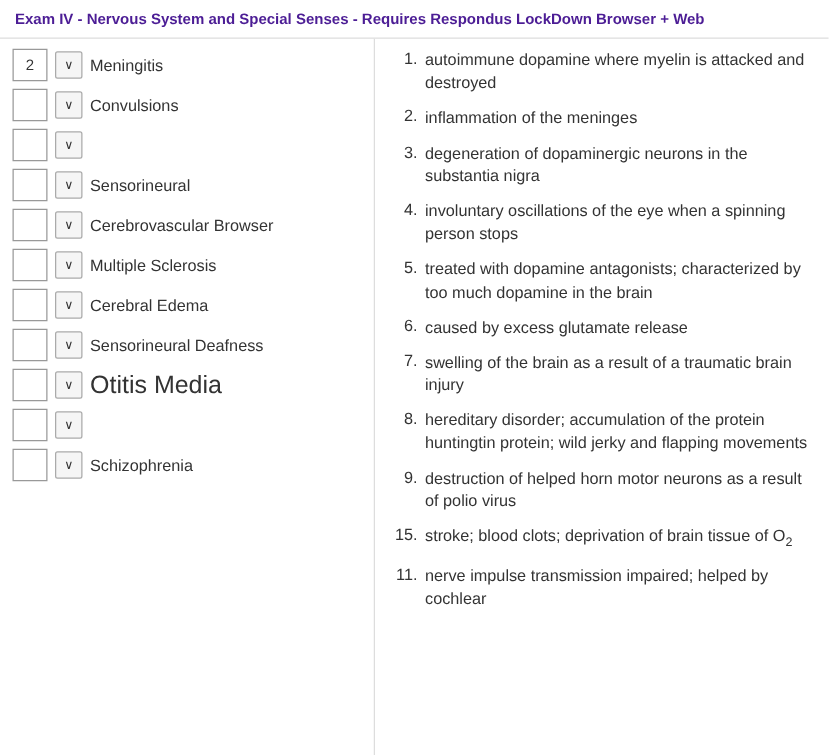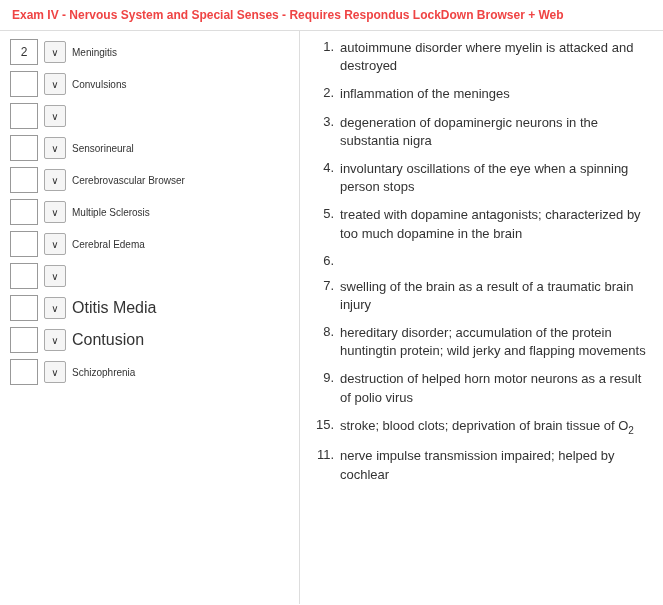--- a/index.html
+++ b/index.html
@@ -11,21 +11,21 @@
       width: 663px;
       min-height: 605px;
       overflow: hidden;
     }
     .header {
       background: #fff;
       padding: 8px 12px;
       border-bottom: 1px solid #ddd;
       font-size: 12px;
       font-weight: bold;
-      color: #ef4444;
+      color: #4c1d95;
       white-space: nowrap;
       overflow: hidden;
       text-overflow: ellipsis;
     }
     .main-content {
       display: flex;
       flex-direction: row;
       height: calc(605px - 32px);
     }
     .left-panel {
@@ -67,26 +67,26 @@
       background: #f5f5f5;
       display: flex;
       align-items: center;
       justify-content: center;
       cursor: pointer;
       font-size: 10px;
       flex-shrink: 0;
       border-radius: 2px;
     }
     .drag-item .term-label {
-      font-size: 10px;
+      font-size: 13px;
       color: #333;
       flex: 1;
     }
     .drag-item.highlighted .term-label {
-      font-size: 16px;
+      font-size: 20px;
       font-weight: 500;
     }
     .right-item {
       display: flex;
       align-items: flex-start;
       margin-bottom: 10px;
       gap: 6px;
     }
     .right-item .num {
       font-size: 13px;
@@ -144,61 +144,62 @@
         <span class="term-label">Multiple Sclerosis</span>
       </div>
       <div class="drag-item">
         <div class="number-box"></div>
         <div class="chevron-btn">∨</div>
         <span class="term-label">Cerebral Edema</span>
       </div>
       <div class="drag-item">
         <div class="number-box"></div>
         <div class="chevron-btn">∨</div>
+        <span class="term-label">Sensorineural Deafness</span>
       </div>
       <div class="drag-item highlighted">
         <div class="number-box"></div>
         <div class="chevron-btn">∨</div>
         <span class="term-label">Otitis Media</span>
       </div>
       <div class="drag-item highlighted">
         <div class="number-box"></div>
         <div class="chevron-btn">∨</div>
-        <span class="term-label">Contusion</span>
       </div>
       <div class="drag-item">
         <div class="number-box"></div>
         <div class="chevron-btn">∨</div>
         <span class="term-label">Schizophrenia</span>
       </div>
     </div>
   <div class="right-panel">
 
   <div class="right-item">
         <span class="num">1.</span>
-        <span class="desc">autoimmune disorder where myelin is attacked and destroyed</span>
+        <span class="desc">autoimmune dopamine where myelin is attacked and destroyed</span>
       </div>
       <div class="right-item">
         <span class="num">2.</span>
         <span class="desc">inflammation of the meninges</span>
       </div>
       <div class="right-item">
         <span class="num">3.</span>
         <span class="desc">degeneration of dopaminergic neurons in the substantia nigra</span>
       </div>
       <div class="right-item">
         <span class="num">4.</span>
         <span class="desc">involuntary oscillations of the eye when a spinning person stops</span>
       </div>
       <div class="right-item">
         <span class="num">5.</span>
         <span class="desc">treated with dopamine antagonists; characterized by too much dopamine in the brain</span>
       </div>
       <div class="right-item">
         <span class="num">6.</span>
+        <span class="desc">caused by excess glutamate release</span>
       </div>
       <div class="right-item">
         <span class="num">7.</span>
         <span class="desc">swelling of the brain as a result of a traumatic brain injury</span>
       </div>
       <div class="right-item">
         <span class="num">8.</span>
         <span class="desc">hereditary disorder; accumulation of the protein huntingtin protein; wild jerky and flapping movements</span>
       </div>
       <div class="right-item">

